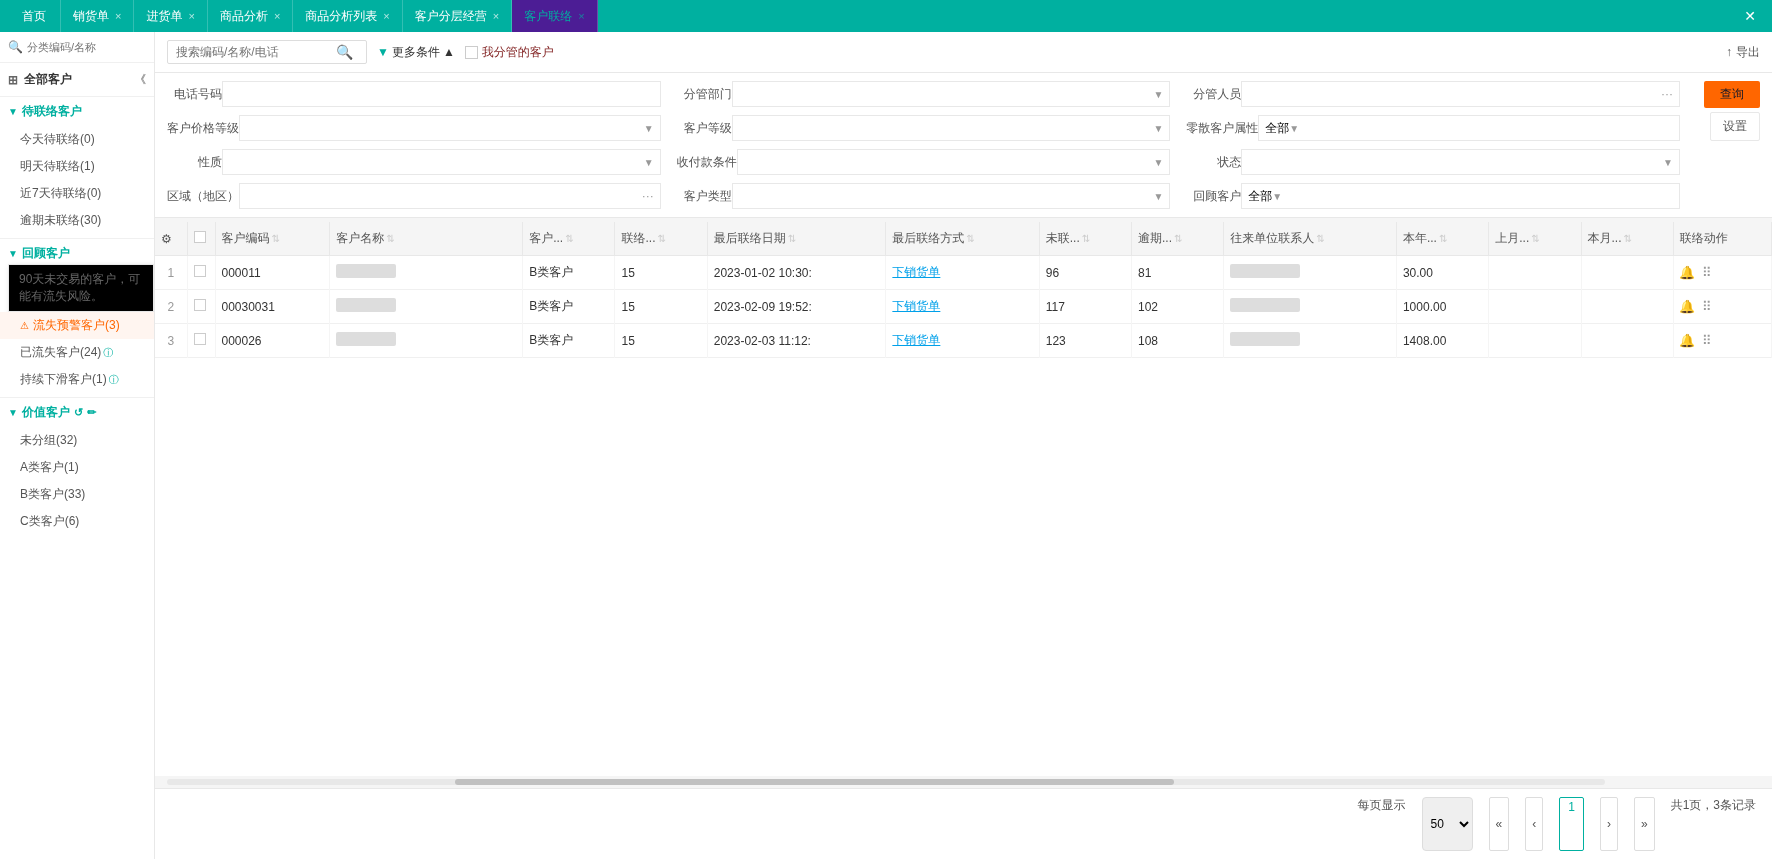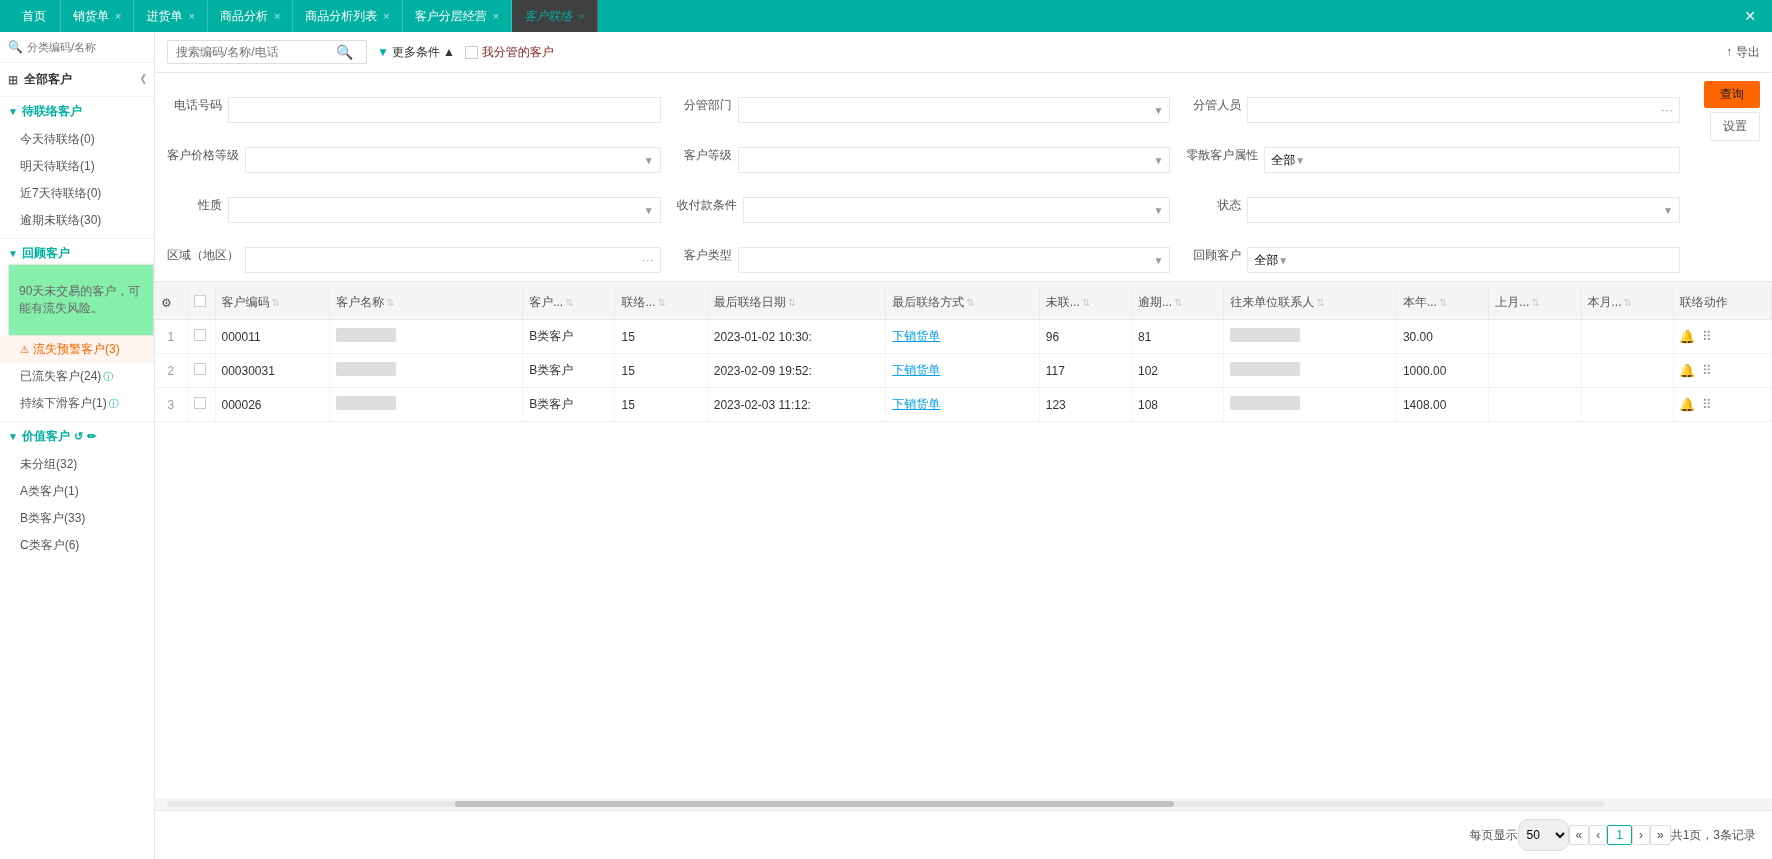--- a/index.html
+++ b/index.html
@@ -20,23 +20,22 @@
       padding: 0 12px;
       height: 32px;
       color: white;
       cursor: pointer;
       font-size: 12px;
       white-space: nowrap;
       border-right: 1px solid rgba(255,255,255,0.2);
     }
     .top-tab.home { padding: 0 14px; }
     .top-tab.active {
-      background: #404040;
+      background: #4c1d95;
       color: #00b0a0;
-      font-style: italic;
     }
     .top-tab .close-x {
       margin-left: 6px;
       font-size: 11px;
       opacity: 0.7;
     }
     .top-bar-close {
       margin-left: auto;
       color: white;
       cursor: pointer;
@@ -119,24 +118,24 @@
     }
     .sidebar-item .item-icon {
       margin-right: 4px;
       font-size: 10px;
     }
     .sidebar-section-2 {
       margin-top: 4px;
       border-top: 1px solid #f0f0f0;
     }
     .tooltip-box {
-      background: #86efac;
+      background: #000000;
       border: 1px solid #e8e8e8;
       box-shadow: 2px 2px 6px rgba(0,0,0,0.15);
-      padding: 18px 10px;
+      padding: 6px 10px;
       font-size: 12px;
       color: #666;
       max-width: 180px;
       margin-left: 8px;
       margin-top: -4px;
     }
 
     
     .content {
       flex: 1;
@@ -264,30 +263,29 @@
     .link-text { color: #00a0e9; text-decoration: underline; cursor: pointer; }
     .action-icons { display: flex; gap: 6px; align-items: center; }
     .action-icon { color: #999; cursor: pointer; font-size: 13px; }
 
     
     .pagination {
       background: #fff;
       border-top: 1px solid #e8e8e8;
       padding: 8px 16px;
       display: flex;
-      align-items: center;
       justify-content: flex-end;
-      gap: 0;
+      gap: 16px;
       font-size: 12px;
       color: #555;
     }
     .page-size-select {
       border: 1px solid #ddd;
-      border-radius: 10px;
-      padding: 7px 4px;
+      border-radius: 4px;
+      padding: 18px 4px;
       font-size: 12px;
       outline: none;
     }
     .page-nav-btn {
       border: 1px solid #ddd;
       background: #fff;
       padding: 2px 6px;
       cursor: pointer;
       border-radius: 2px;
       color: #555;
@@ -332,23 +330,21 @@
       border-bottom: 1px solid #e8e8e8;
     }
     .filter-grid {
       flex: 1;
       display: grid;
       grid-template-columns: 1fr 1fr 1fr;
       gap: 8px 16px;
     }
     .filter-cell {
       display: flex;
-      align-items: flex-start;
-      gap: 6px;
-      margin-top: 16px;
+      align-items: center;
     }
     .filter-actions {
       display: flex;
       flex-direction: column;
       align-items: flex-end;
       justify-content: flex-start;
       min-width: 80px;
     }
     .checkbox-input {
       width: 13px;

